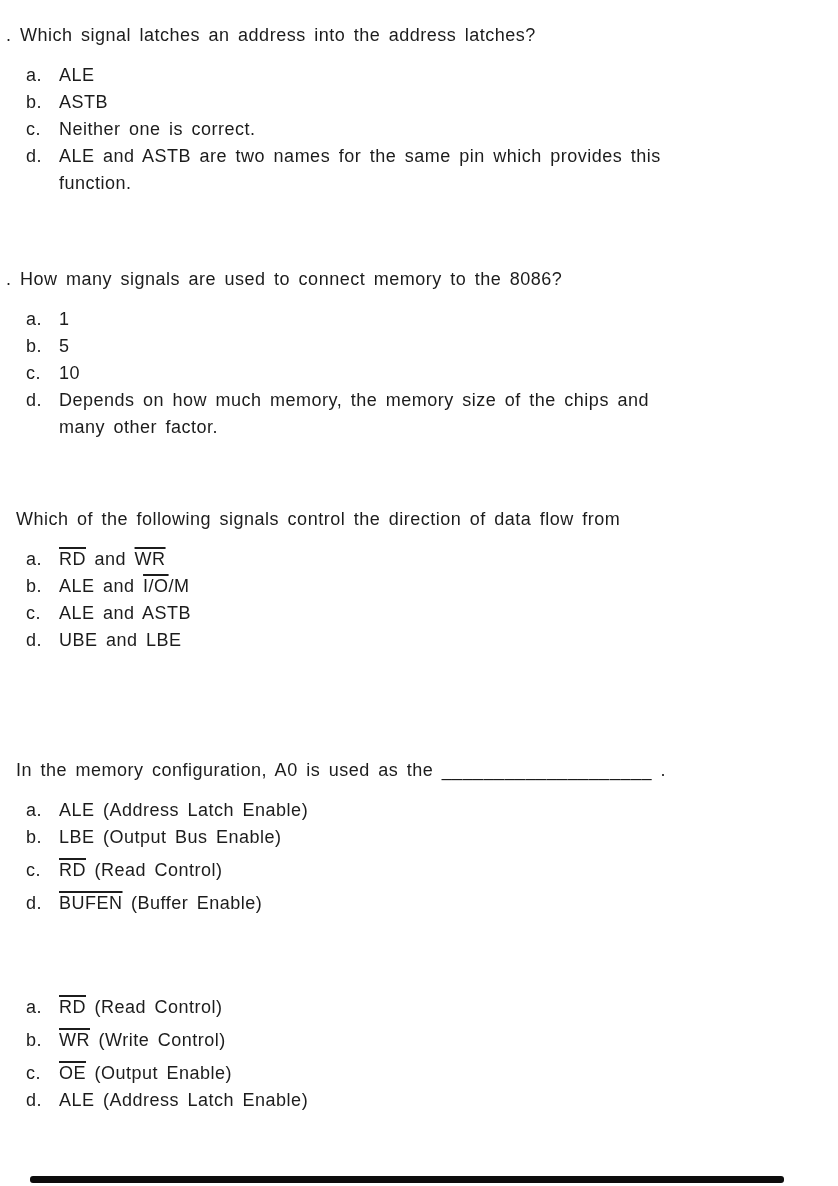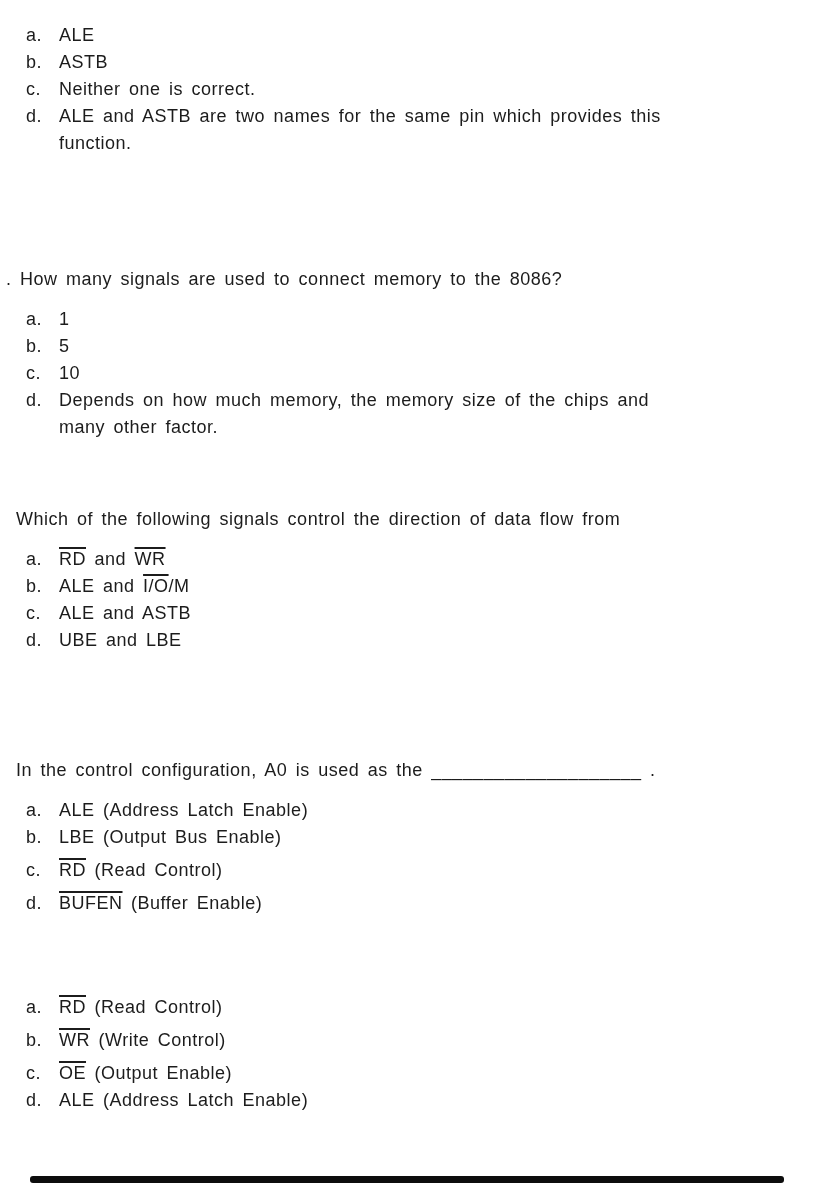--- a/index.html
+++ b/index.html
@@ -62,20 +62,21 @@
     background: #0d0d0d;
     border-radius: 3px;
   }
 </style>
 </head>
 <body>
 
 <div class="page">
 
   <section class="q" style="top:22px">
+    <p class="stem"><span>. Which signal latches an address into the address latches?</span></p>
     <div class="opts">
       <div class="opt">
         <span class="lab">a.</span>
         <span class="txt"><span>ALE</span></span>
       </div>
       <div class="opt">
         <span class="lab">b.</span>
         <span class="txt"><span>ASTB</span></span>
       </div>
       <div class="opt">
@@ -127,21 +128,21 @@
         <span class="txt"><span>ALE and ASTB</span></span>
       </div>
       <div class="opt">
         <span class="lab">d.</span>
         <span class="txt"><span>UBE and LBE</span></span>
       </div>
     </div>
   </section>
 
   <section class="q" style="top:757px">
-    <p class="stem indent"><span>In the control configuration, A0 is used as the ____________________ .</span></p>
+    <p class="stem indent"><span>In the memory configuration, A0 is used as the ____________________ .</span></p>
     <div class="opts">
       <div class="opt">
         <span class="lab">a.</span>
         <span class="txt"><span>ALE (Address Latch Enable)</span></span>
       </div>
       <div class="opt">
         <span class="lab">b.</span>
         <span class="txt"><span>LBE (Output Bus Enable)</span></span>
       </div>
       <div class="opt gap-sm">

